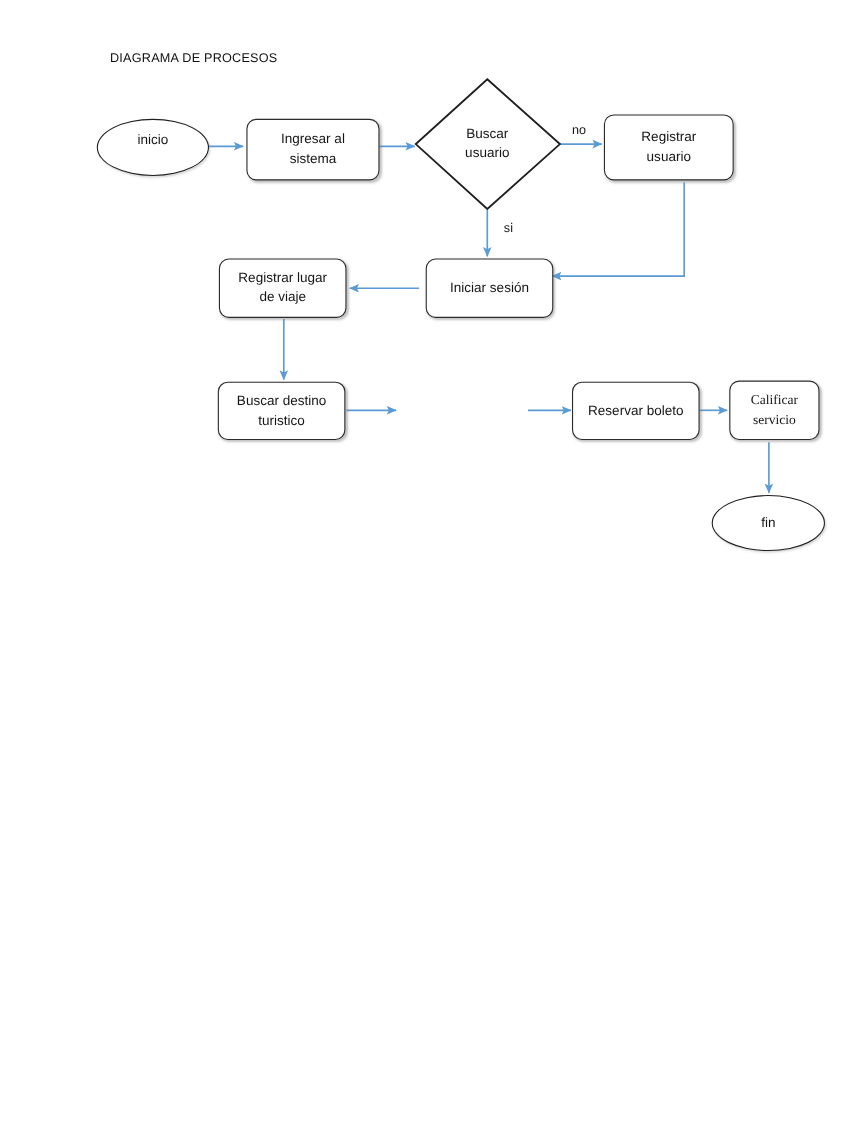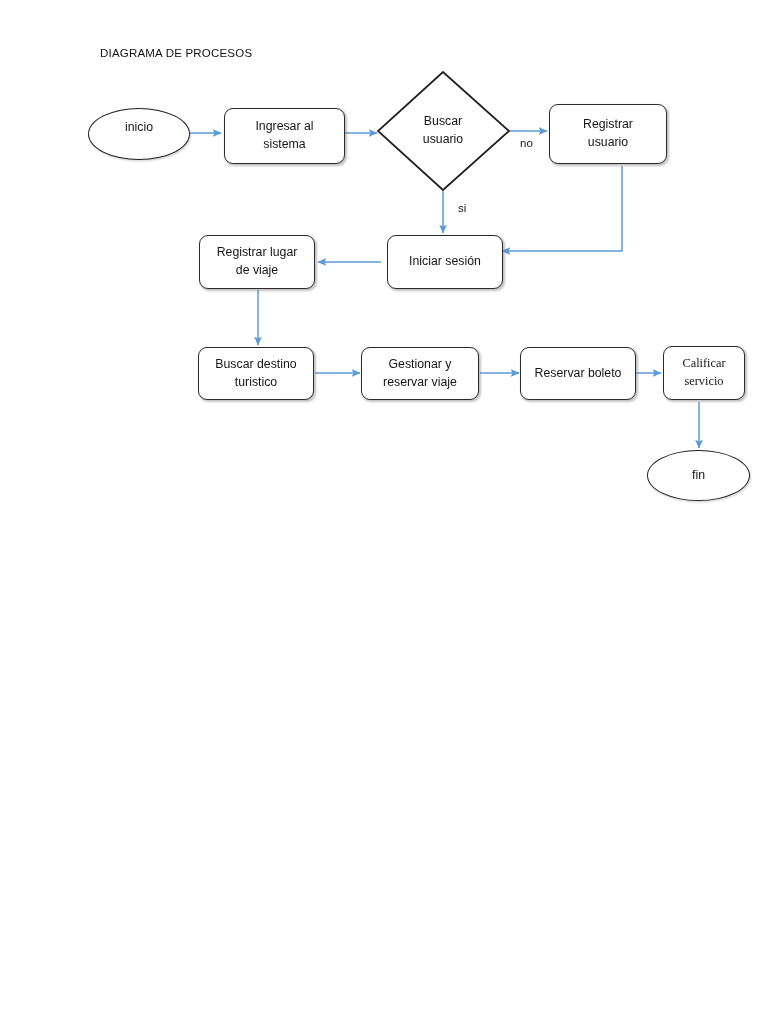--- a/index.html
+++ b/index.html
@@ -156,35 +156,31 @@
   <div class="node process" style="left:199px; top:235px; width:116px; height:54px;">
     <span class="label">Registrar lugar
 de viaje</span>
   </div>
 
   <div class="node process" style="left:198px; top:347px; width:116px; height:53px;">
     <span class="label">Buscar destino
 turistico</span>
   </div>
 
-  <div class="node process" style="left:361px; top:347px; width:118px; height:53px;">
-    <span class="label">Gestionar y
-reservar viaje</span>
-  </div>
 
   <div class="node process" style="left:520px; top:347px; width:116px; height:53px;">
     <span class="label">Reservar boleto</span>
   </div>
 
   <div class="node process" style="left:663px; top:346px; width:82px; height:54px;font-family:Liberation Serif, serif;">
     <span class="label">Calificar
 servicio</span>
   </div>
 
   <div class="node terminator" style="left:647px; top:450px; width:103px; height:51px;">
     <span class="label">fin</span>
   </div>
 
-  <div class="edge-label" style="left:520px; top:113px;margin-top:24px;">no</div>
+  <div class="edge-label" style="left:520px; top:113px;">no</div>
 
   <div class="edge-label" style="left:458px; top:202px;">si</div>
 
 </div>
 
 </body></html>

